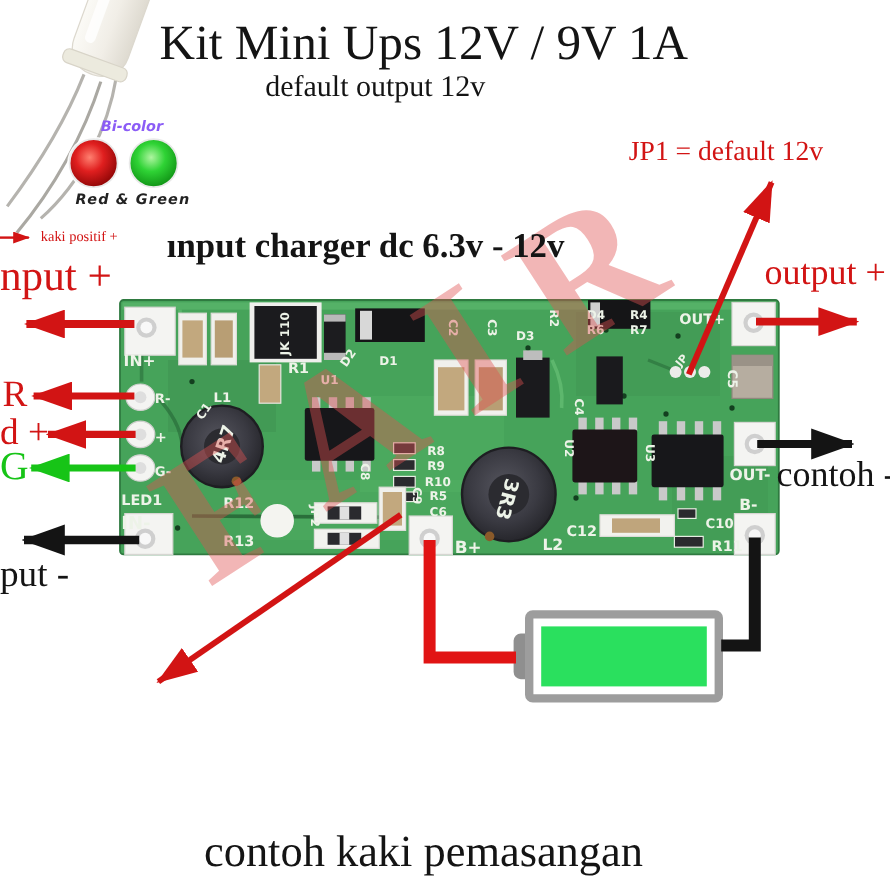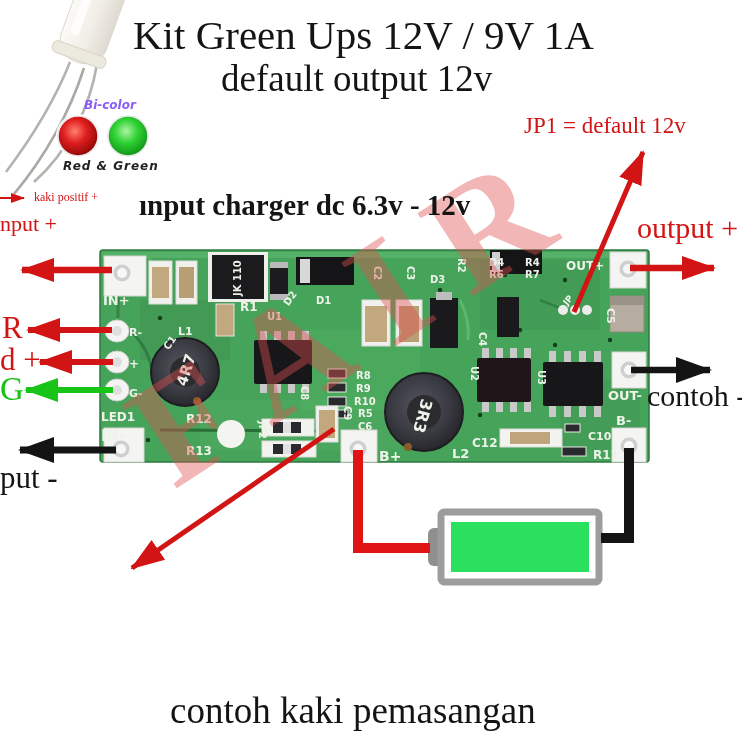--- a/index.html
+++ b/index.html
@@ -348,30 +348,30 @@
       <line x1="630" y1="268" x2="714" y2="268" stroke="#d21414" stroke-width="6.5" marker-end="url(#mr)"></line>
       <line x1="631" y1="370" x2="710" y2="370" stroke="#141414" stroke-width="6.5" marker-end="url(#mk)"></line>
       <line x1="574" y1="312" x2="643" y2="152" stroke="#d21414" stroke-width="5" marker-end="url(#mr)"></line>
       <line x1="334" y1="429" x2="132" y2="568" stroke="#d21414" stroke-width="5" marker-end="url(#mr)"></line>
       <line x1="0" y1="198" x2="24" y2="198" stroke="#d21414" stroke-width="2" marker-end="url(#mrs)"></line>
     </g>
   </svg>
 
   <div id="watermark">FAIR</div>
 
-  <div class="t txt serif blk" style="left:133px;top:14px;font-size:41px;">Kit Green Ups 12V / 9V 1A</div>
-  <div class="t txt serif blk" style="left:221px;top:60px;font-size:37px;">default output 12v</div>
+  <div class="t txt serif blk" style="left:133px;top:14px;font-size:41px;">Kit Mini Ups 12V / 9V 1A</div>
+  <div class="t txt serif blk" style="left:221px;top:60px;font-size:25px;">default output 12v</div>
 
   <div class="t txt sans" style="left:84px;top:99px;font-size:12px;font-weight:bold;font-style:italic;color:#8b5cf6;">Bi-color</div>
   <div class="t txt sans" style="left:63px;top:160px;font-size:12px;font-weight:bold;font-style:italic;color:#222;letter-spacing:1px;">Red  &amp;  Green</div>
   <div class="t txt serif red" style="left:34px;top:191px;font-size:12px;">kaki positif +</div>
 
   <div class="t txt serif blk" style="left:139px;top:190px;font-size:29px;font-weight:bold;">ınput charger dc 6.3v - 12v</div>
 
-  <div class="t txt serif red" style="left:0px;top:212px;font-size:22px;">nput +</div>
+  <div class="t txt serif red" style="left:0px;top:212px;font-size:36px;">nput +</div>
   <div class="t txt serif red" style="left:2px;top:312px;font-size:31px;">R</div>
   <div class="t txt serif red" style="left:0px;top:344px;font-size:31px;">d +</div>
   <div class="t txt serif green" style="left:0px;top:372px;font-size:33px;">G</div>
   <div class="t txt serif blk" style="left:0px;top:462px;font-size:31px;">put -</div>
 
   <div class="t txt serif red" style="left:524px;top:114px;font-size:23px;">JP1 = default 12v</div>
   <div class="t txt serif red" style="left:637px;top:212px;font-size:30px;">output +</div>
   <div class="t txt serif blk" style="left:647px;top:380px;font-size:30px;">contoh -</div>
 
 

